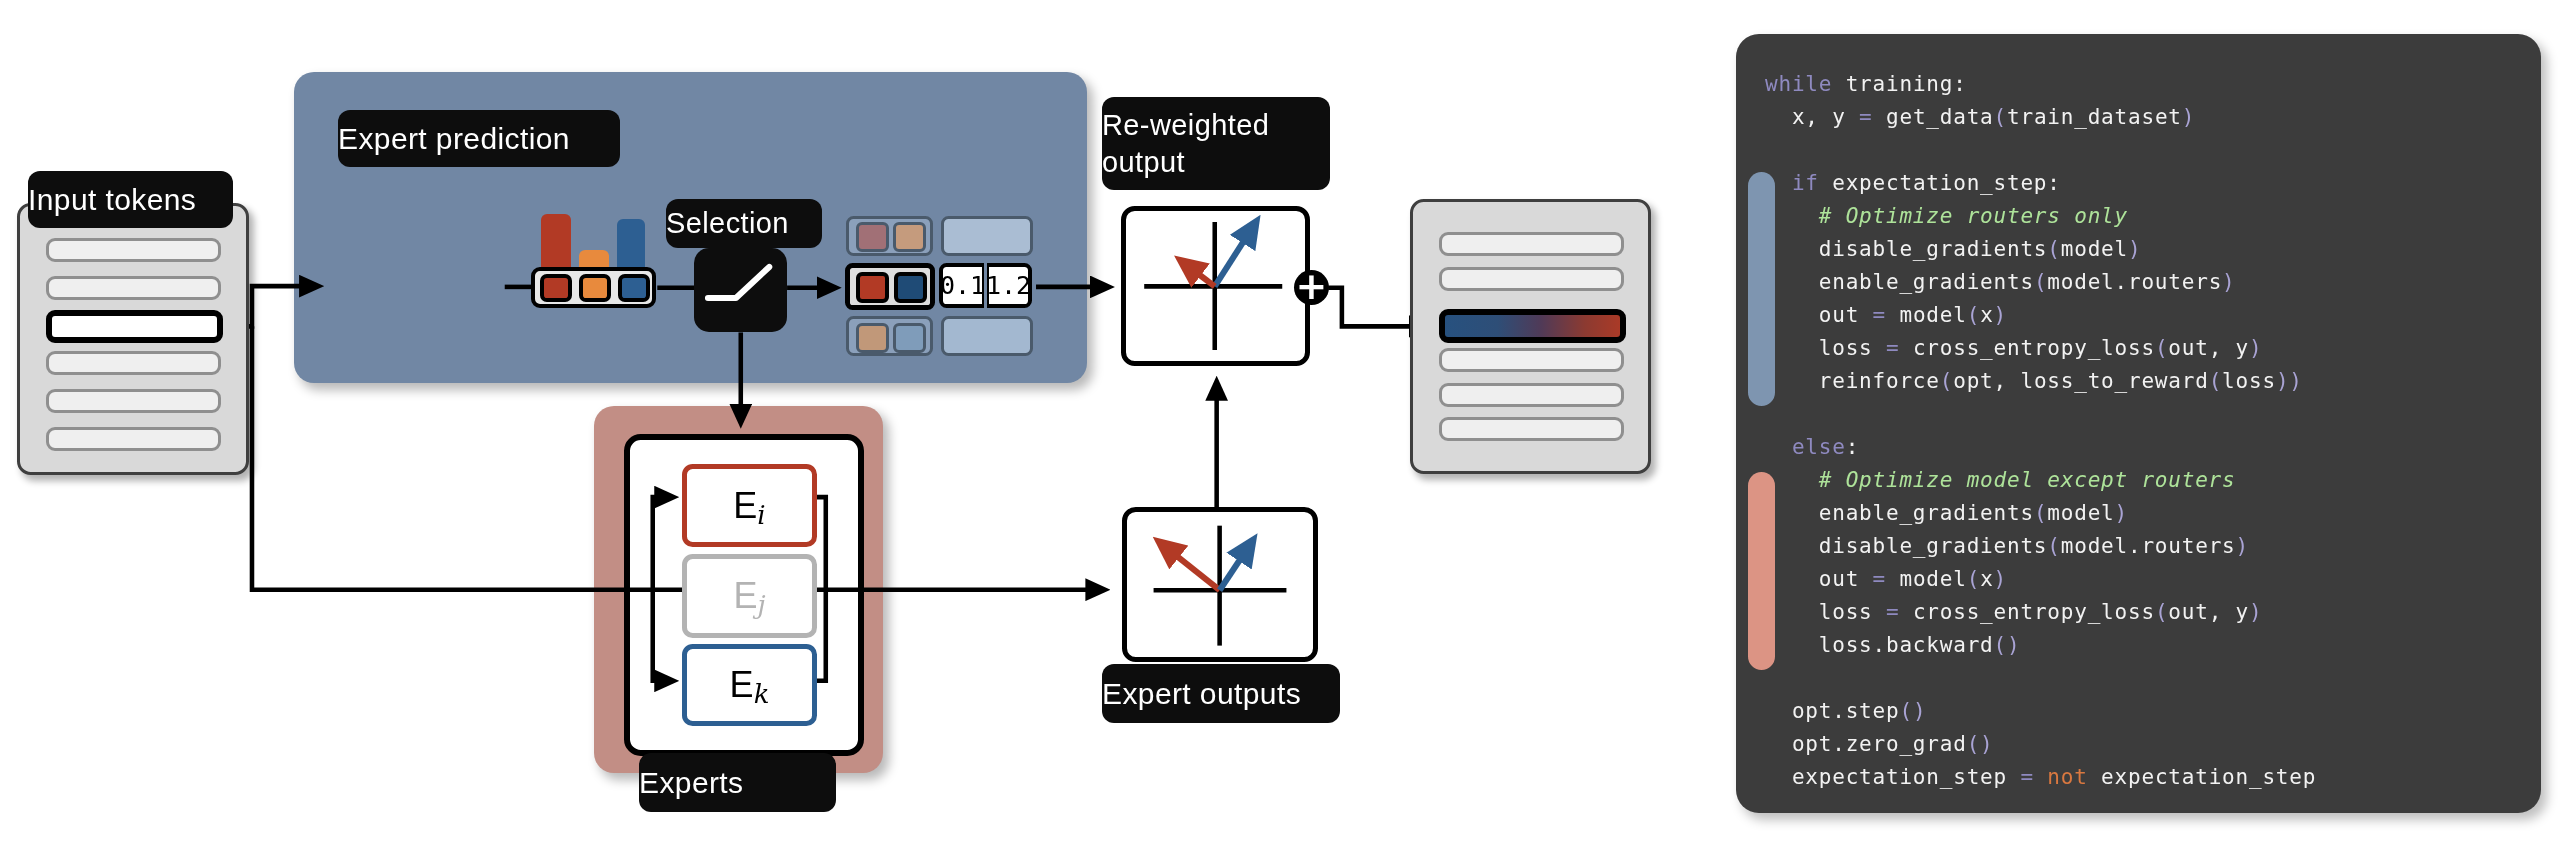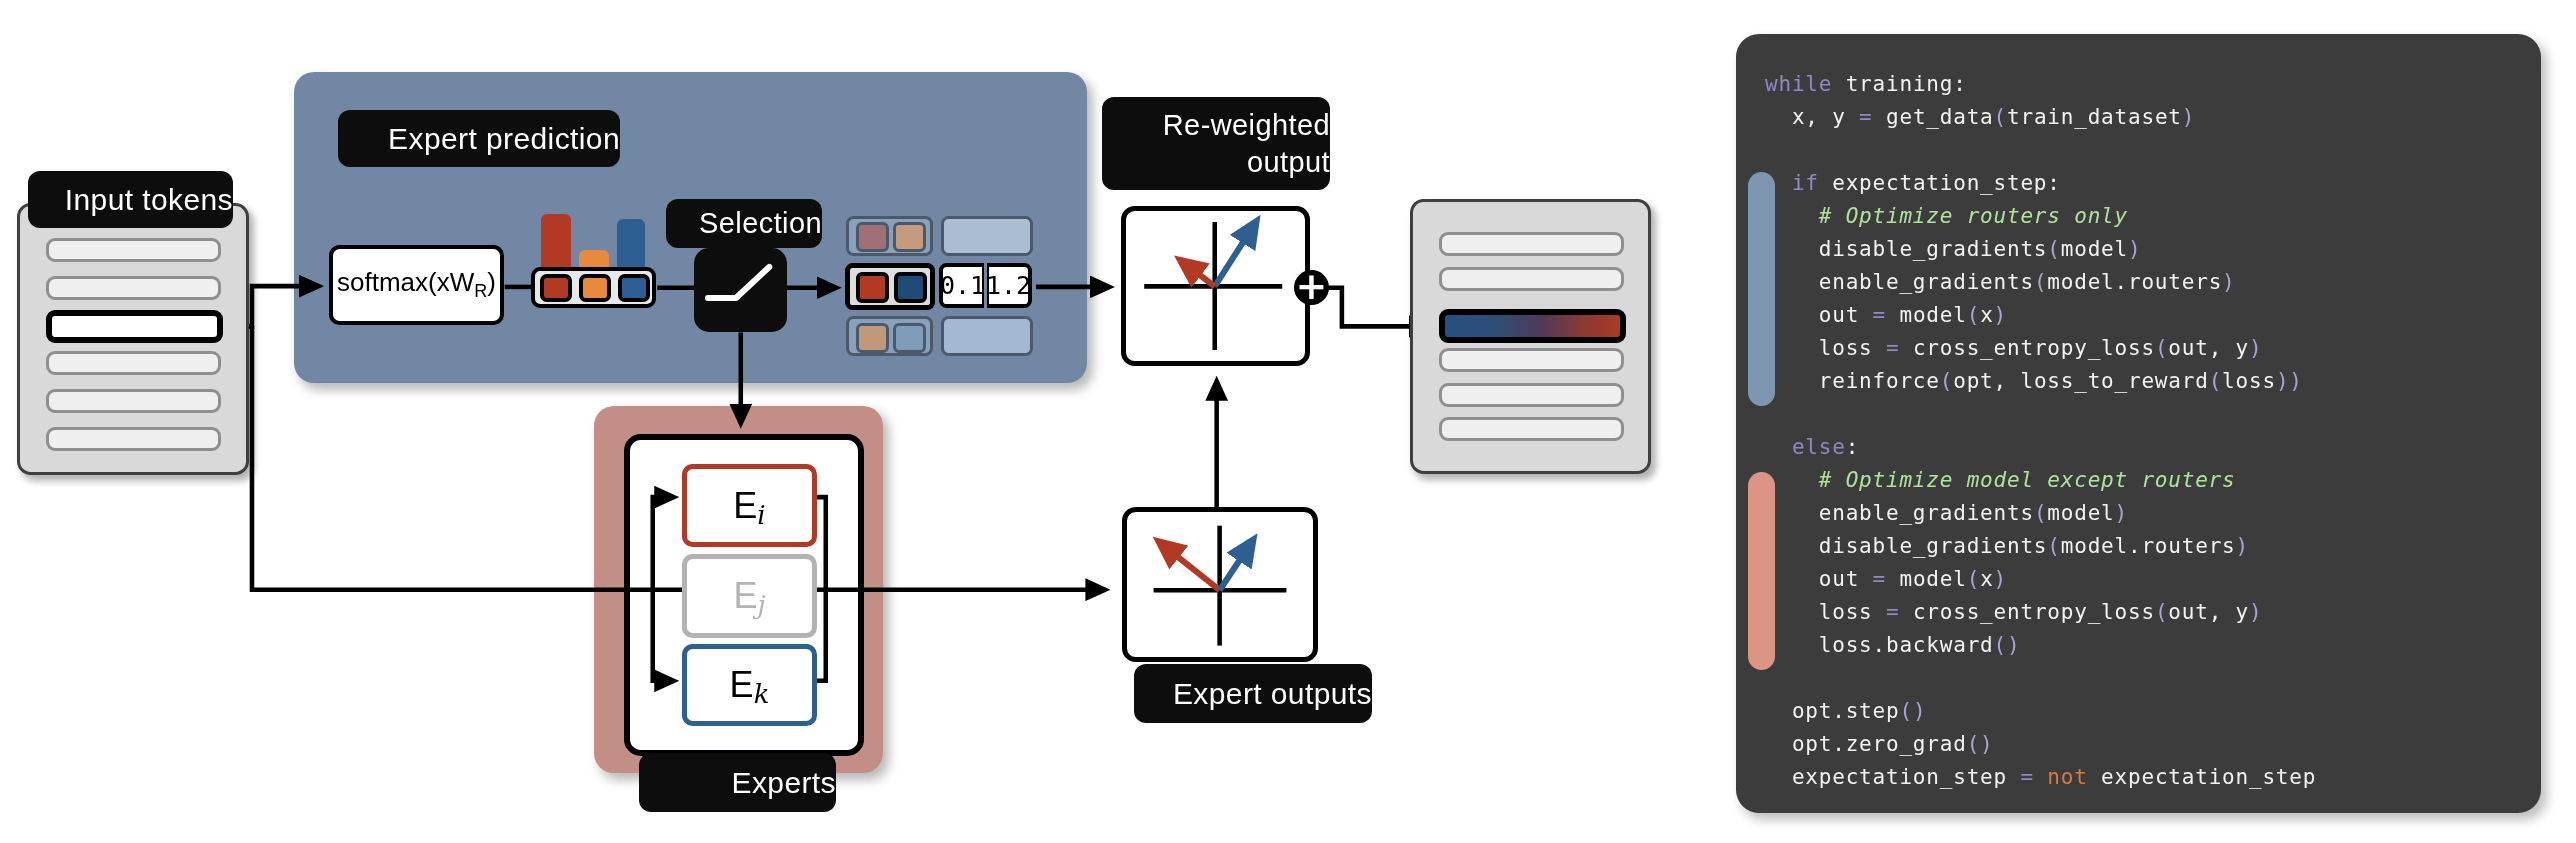--- a/index.html
+++ b/index.html
@@ -6,21 +6,21 @@
   .stage{position:relative;width:2576px;height:844px;background:#ffffff;overflow:hidden;
          font-family:"Liberation Sans",sans-serif;}
   
   .panel{position:absolute;border-radius:20px;box-shadow:5.3px 6.8px 10.6px rgba(0,0,0,0.28);}
   .panel-blue{background:var(--panel_blue);}
   .panel-pink{background:var(--panel_pink);}
   .code-panel{position:absolute;border-radius:23px;background:var(--code_bg);
               box-shadow:5.3px 6.8px 10.6px rgba(0,0,0,0.25);}
   
   .pill{position:absolute;background:#0d0d0d;border-radius:12px;color:#ffffff;
-        display:flex;align-items:flex-end;justify-content:center;flex-direction:column;
+        display:flex;align-items:flex-start;justify-content:center;flex-direction:column;
         font-size:30px;letter-spacing:0.4px;text-align:center;line-height:1.25;}
   .pill.small{font-size:29px;}
   
   .tok-body{position:absolute;background:#d9d9d9;border:3.8px solid #3f3f3f;border-radius:13.7px;
             box-shadow:4.6px 5.3px 7.6px rgba(0,0,0,0.30);}
   .tok-row{position:absolute;background:#efefef;border:3.8px solid #8f8f8f;border-radius:9px;}
   .tok-row.sel{background:#ffffff;border:6px solid #000000;}
   .tok-row.grad{border:6px solid #000000;
                 background:linear-gradient(90deg,#27517f 0%,#2e4e77 30%,#503a57 55%,#8c3a31 80%,#aa3a27 100%);}
   
@@ -96,25 +96,20 @@
   <div class="tok-row" style="left:46px;top:389px;width:169px;height:18px;"></div>
   <div class="tok-row" style="left:46px;top:427px;width:169px;height:18px;"></div>
   <div class="pill" style="left:28px;top:171px;width:205px;height:57px;">
     <span>Input tokens</span>
   </div>
 
   <div class="pill" style="left:338px;top:110px;width:282px;height:57px;">
     <span>Expert prediction</span>
   </div>
 
-  <div class="wbox" style="left:329px;top:245px;width:167px;height:72px;display:flex;align-items:center;justify-content:center;">
-    <span style="font-size:26px;color:#000;">
-      <span>softmax(xW</span><sub style="font-size:18px;">R</sub><span>)</span>
-    </span>
-  </div>
 
   <div class="bar" style="left:541px;top:214px;width:30px;height:56px;background:var(--accent_red);"></div>
   <div class="bar" style="left:579px;top:250px;width:30px;height:20px;background:var(--accent_orange);"></div>
   <div class="bar" style="left:617px;top:219px;width:28px;height:52px;background:var(--accent_blue);"></div>
 
   <div style="position:absolute;left:531px;top:267px;width:117px;height:33px;background:#e8e8e8;border:4.6px solid #000;border-radius:9px;"></div>
   <div class="sq" style="left:540px;top:274px;width:23.5px;height:20px;background:var(--accent_red);"></div>
   <div class="sq" style="left:579px;top:274px;width:23.5px;height:20px;background:var(--accent_orange);"></div>
   <div class="sq" style="left:618px;top:274px;width:23.5px;height:20px;background:var(--accent_blue);"></div>
 
@@ -189,21 +184,21 @@
   </div>
 
   <div class="axes-box" style="left:1122px;top:507px;width:186px;height:145px;">
     <svg width="186" height="145" viewBox="0 0 245 191">
       <line x1="122" y1="18" x2="122" y2="176" stroke="#000" stroke-width="6"></line>
       <line x1="35" y1="103" x2="210" y2="103" stroke="#000" stroke-width="6"></line>
       <line x1="122" y1="103" x2="62" y2="55" stroke="#b23a25" stroke-width="8" marker-end="url(#ahr)"></line>
       <line x1="122" y1="103" x2="152" y2="58" stroke="#2d5f92" stroke-width="8" marker-end="url(#ahb)"></line>
     </svg>
   </div>
-  <div class="pill" style="left:1102px;top:664px;width:238px;height:59px;margin-left:32px;">
+  <div class="pill" style="left:1102px;top:664px;width:238px;height:59px;">
     <span>Expert outputs</span>
   </div>
 
   <div class="tok-body" style="left:1410px;top:199px;width:235px;height:269px;"></div>
   <div class="tok-row" style="left:1439px;top:232px;width:179px;height:18px;"></div>
   <div class="tok-row" style="left:1439px;top:267px;width:179px;height:18px;"></div>
   <div class="tok-row grad" style="left:1439px;top:309px;width:175px;height:22px;"></div>
   <div class="tok-row" style="left:1439px;top:348px;width:179px;height:18px;"></div>
   <div class="tok-row" style="left:1439px;top:383px;width:179px;height:18px;"></div>
   <div class="tok-row" style="left:1439px;top:417px;width:179px;height:18px;"></div>

